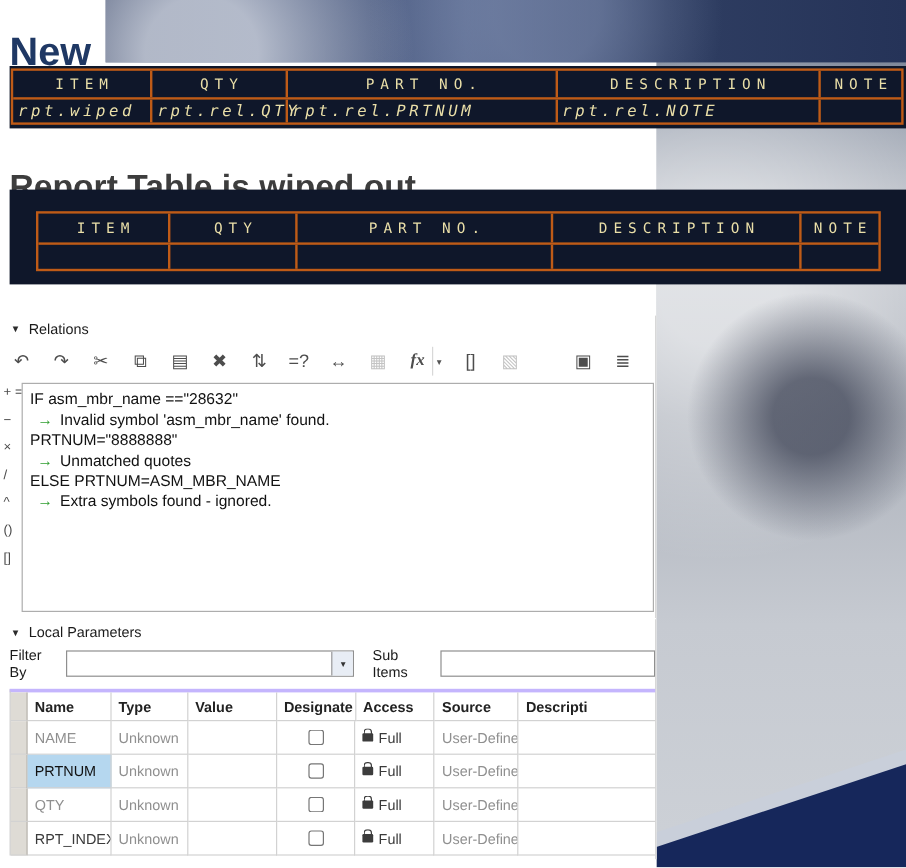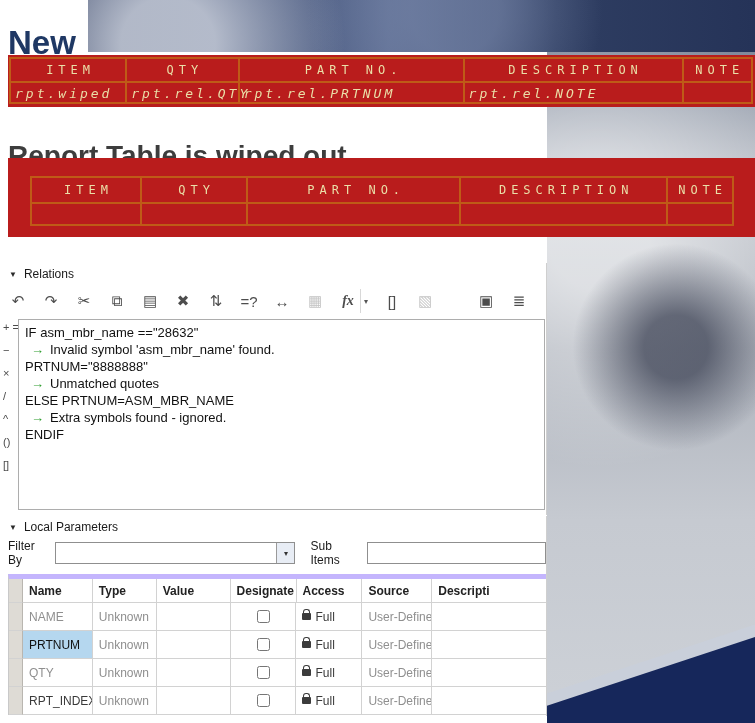--- a/index.html
+++ b/index.html
@@ -20,21 +20,21 @@
   .swoosh-light{position:absolute;left:547px;top:600px;width:208px;height:123px;background:#c9cfda;
     clip-path:polygon(0 76%,100% 20%,100% 38%,0 92%);}
   .swoosh{position:absolute;left:547px;top:600px;width:208px;height:123px;background:#16275b;
     clip-path:polygon(0 86%,100% 30%,100% 100%,0 100%);}
 
   
   .title-new{position:absolute;left:8px;top:2px;font-size:33px;font-weight:bold;color:#1f3864;}
   .title-wiped{position:absolute;left:8px;top:117px;font-size:28px;font-weight:bold;color:#3d3d3d;}
 
   
-  .navy-panel{position:absolute;background:#b91c1c;}
+  .navy-panel{position:absolute;background:#0f172a;}
   .p1{left:8px;top:55px;width:747px;height:52px;}
   .p2{left:8px;top:158px;width:747px;height:79px;}
   .navy-table{position:absolute;border:2px solid #bf5b17;display:flex;flex-direction:column;}
   .t1{left:1px;top:2px;width:744px;height:47px;}
   .t2{left:22px;top:18px;width:704px;height:50px;}
   .ntr{display:flex;min-height:0;}
   .ntr.head{flex:1.2;border-bottom:2px solid #bf5b17;}
   .ntr.data{flex:1;}
   .nth,.ntd{border-right:2px solid #bf5b17;color:#eadfa8;font-family:"DejaVu Sans Mono",monospace;white-space:nowrap;overflow:visible;}
   .nth:last-child,.ntd:last-child{border-right:none;}
@@ -65,21 +65,21 @@
   .cline.msg{padding-left:8px;}
   .arrow{color:#2f9e2f;font-weight:bold;margin-right:6px;}
 
   
   .filter-row{height:30px;display:flex;align-items:center;padding-left:8px;font-size:12px;color:#1a1a1a;}
   .combo{position:relative;height:22px;background:#fff;border:1px solid #8f8f8f;}
   .combo1{width:268px;margin-left:8px;}
   .combo2{width:200px;margin-left:8px;}
   .combo-caret{position:absolute;right:0;top:0;width:18px;height:100%;display:flex;align-items:center;justify-content:center;background:#e8edf5;border-left:1px solid #9a9a9a;font-size:8px;color:#333;}
   .flabel2{margin-left:15px;}
-  .ptable{margin:6px 0 0 8px;border-top:5px solid #c4b5fd;border-left:1px solid #c9c9c9;width:560px;font-size:12px;}
+  .ptable{margin:6px 0 0 8px;border-top:3px solid #c4b5fd;border-left:1px solid #c9c9c9;width:560px;font-size:12px;}
   .prow{display:flex;}
   .pcell{border-right:1px solid #d2d2d2;border-bottom:1px solid #d2d2d2;height:28px;display:flex;align-items:center;padding-left:6px;color:#3a3a3a;overflow:hidden;white-space:nowrap;}
   .phead .pcell{height:24px;font-weight:bold;color:#222;}
   .pcell.rowhdr{background:#dedbd5;border-right:1px solid #b9b6b0;padding:0;}
   .pcell.center{justify-content:center;padding:0;}
   .pcell.mut{color:#8f8f8f;}
   .pcell.sel{background:#b5d7ef;color:#111;}
   .cw0{width:14px;}.cw1{width:70px;}.cw2{width:64px;}.cw3{width:74px;}.cw4{width:66px;}.cw5{width:66px;}.cw6{width:70px;}.cw7{width:136px;border-right:none;}
   input[type=checkbox]{width:13px;height:13px;margin:0;}
   .lock-icon{position:relative;display:inline-block;width:9px;height:7px;background:#3c3c3c;border-radius:1px;margin-right:4px;}
@@ -166,21 +166,20 @@
       <div class="op">()</div>
       <div class="op">[]</div>
     </div>
   <div class="editor" id="rel-editor">
       <div class="cline"><span>IF asm_mbr_name =="28632"</span></div>
       <div class="cline msg"><span class="arrow">→</span><span>Invalid symbol 'asm_mbr_name' found.</span></div>
       <div class="cline"><span>PRTNUM="8888888"</span></div>
       <div class="cline msg"><span class="arrow">→</span><span>Unmatched quotes</span></div>
       <div class="cline"><span>ELSE PRTNUM=ASM_MBR_NAME</span></div>
       <div class="cline msg"><span class="arrow">→</span><span>Extra symbols found - ignored.</span></div>
-      <div class="cline"><span>ENDIF</span></div>
     </div>
 </div>
 
 <div class="panel localparams">
   <div class="panel-header">
     <span class="tri">▼</span>
     <span>Local Parameters</span>
   </div>
   <div class="filter-row">
     <span>Filter By</span>

